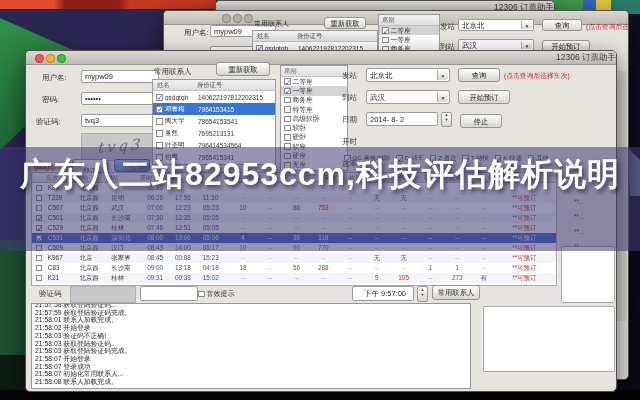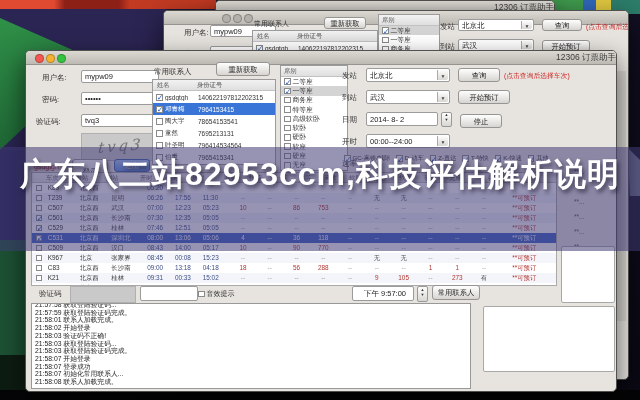--- a/index.html
+++ b/index.html
@@ -303,24 +303,20 @@
   </div>
   <div class="lbl" style="left:316px;top:42px">到站</div>
   <div class="field combo" style="left:340px;top:39px;width:84px;height:14px;line-height:13px">
     <span>武汉</span>
     <span class="dd" style="line-height:12px">▼</span>
   </div>
   <div class="lbl" style="left:316px;top:64px">日期</div>
   <div class="field" style="left:340px;top:61px;width:72px;height:14px;line-height:13px">2014- 8- 2</div>
   <div class="spin" style="left:415px;top:61px;height:13px">▲<br>▼</div>
   <div class="lbl" style="left:316px;top:86px">开时</div>
-  <div class="field combo" style="left:340px;top:83px;width:84px;height:14px;line-height:13px">
-    <span>00:00--24:00</span>
-    <span class="dd" style="line-height:12px">▼</span>
-  </div>
   <div class="lbl" style="left:316px;top:108px">速率</div>
   <button class="btn" style="left:432px;top:17px;width:42px;height:14px;line-height:13px">查询</button>
   <div class="rednote" style="left:478px;top:20px;width:100px">(点击查询后选择车次)</div>
   <button class="btn" style="left:432px;top:39px;width:52px;height:14px;line-height:13px">开始预订</button>
   <button class="btn" style="left:434px;top:63px;width:42px;height:14px;line-height:13px">停止</button>
 
   <div class="loguser" style="left:8px;top:112px">gsdgtgh</div>
   <button class="btn" style="left:46px;top:108px;width:36px;height:25px">登录</button>
   <button class="btn blue" style="left:88px;top:108px;width:36px;height:13px">退出</button>
 

